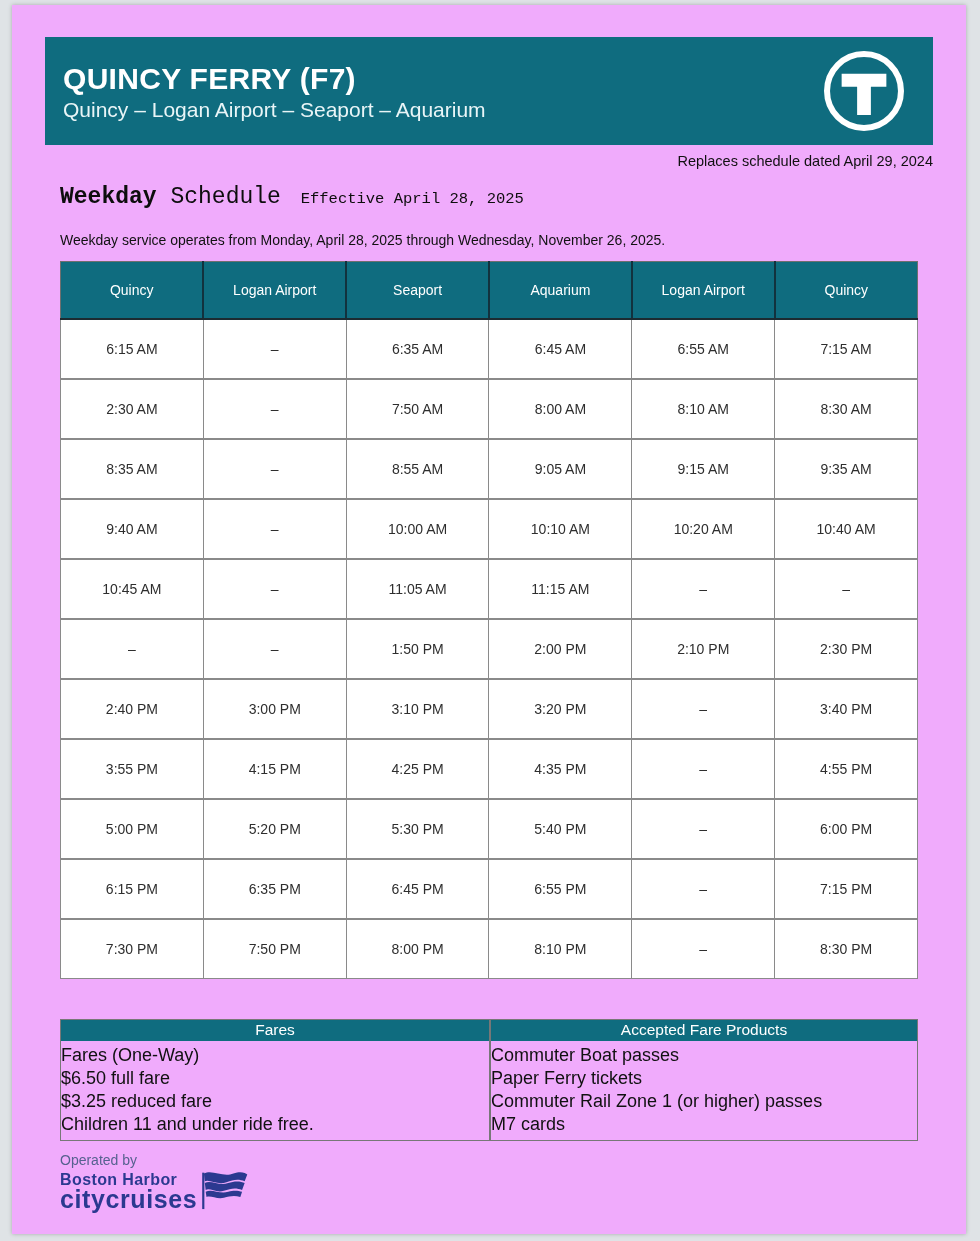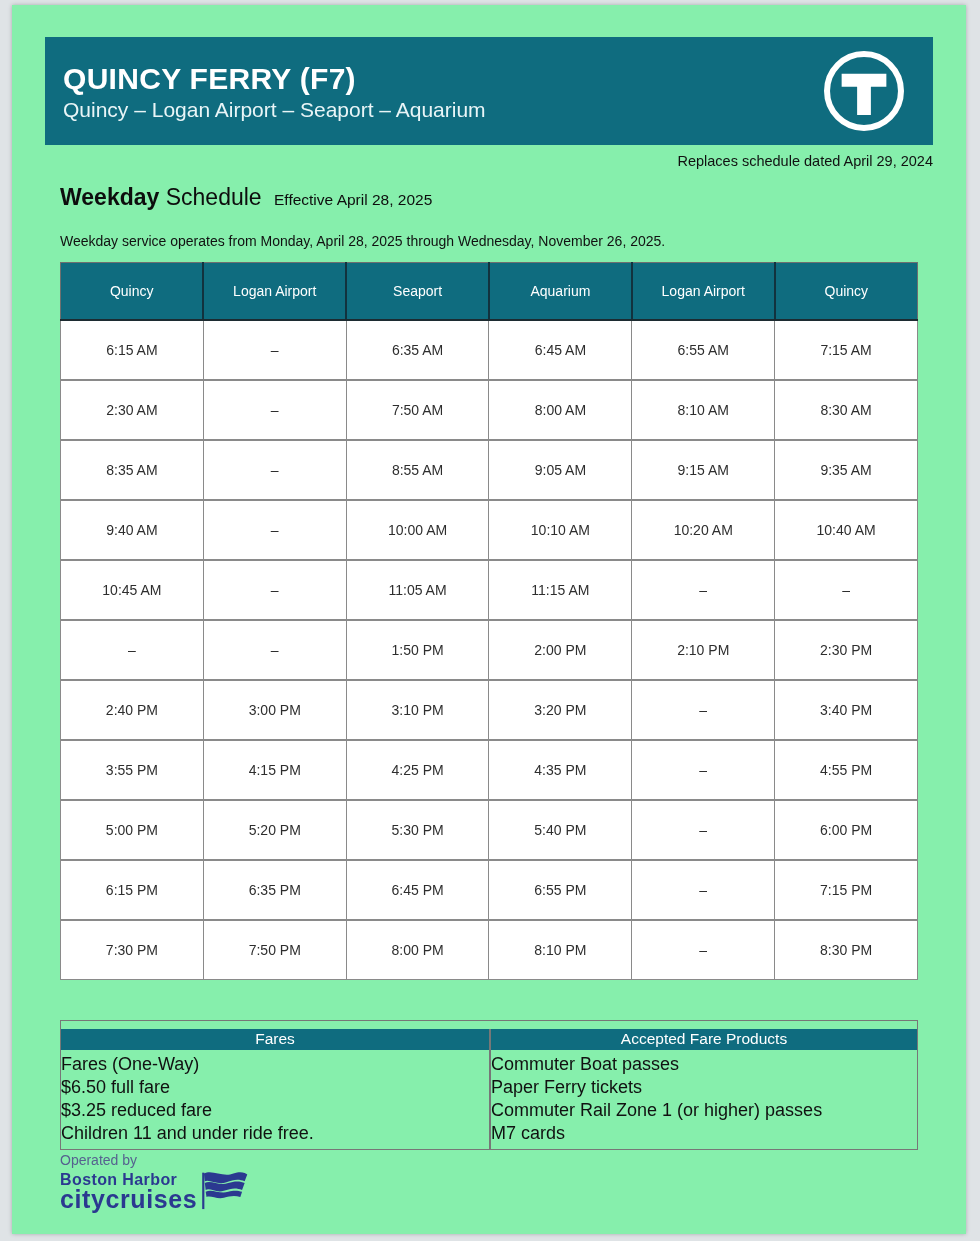--- a/index.html
+++ b/index.html
@@ -6,21 +6,21 @@
   html, body { width: 980px; height: 1241px; }
   body {
     background: #dfe3e6;
     font-family: "Liberation Sans", "DejaVu Sans", sans-serif;
     color: #1c1c1c;
     overflow: hidden;
   }
   .page {
     position: absolute;
     left: 12px; top: 5px; right: 14px; bottom: 7px;
-    background: #86efac;
+    background: #f0abfc;
     box-shadow: 0 0 4px rgba(0,0,0,0.25);
   }
 
   
   .banner {
     margin: 32px 33px 0 33px;
     background: var(--teal);
     height: 108px;
     display: flex;
     align-items: center;
@@ -46,20 +46,21 @@
     margin: 8px 33px 0 0;
     font-size: 14.5px;
     color: #111111;
   }
 
   
   .schedule-heading {
     margin: 15px 12px 0 48px;
     font-size: 23px;
     color: #0d0d0d;
+    font-family: Liberation Mono, monospace;
   }
   .schedule-heading .bold { font-weight: bold; }
   .schedule-heading .effective { font-size: 15.5px; margin-left: 6px; }
   .service-note {
     margin: 22px 0 0 48px;
     font-size: 14px;
     color: #111111;
   }
 
   
@@ -92,21 +93,21 @@
   table.schedule { border: 1px solid #6f6f6f; }
   table.schedule tr:first-child td { border-top-width: 1px; margin-left: 30px; }
 
   
   .fares-wrap {
     display: flex;
     margin: 40px 0 0 48px;
     width: 858px;
     border: 1px solid #777777;
   }
-  .fare-box { width: 50%; margin-top: 8px; }
+  .fare-box { width: 50%; }
   .fare-box + .fare-box { border-left: 2px solid #777777; }
   .fare-box-title {
     background: var(--teal);
     color: #ffffff;
     text-align: center;
     font-size: 15.5px;
     padding: 1px 0 2px 0;
   }
   .fare-box-body {
     text-align: left;

